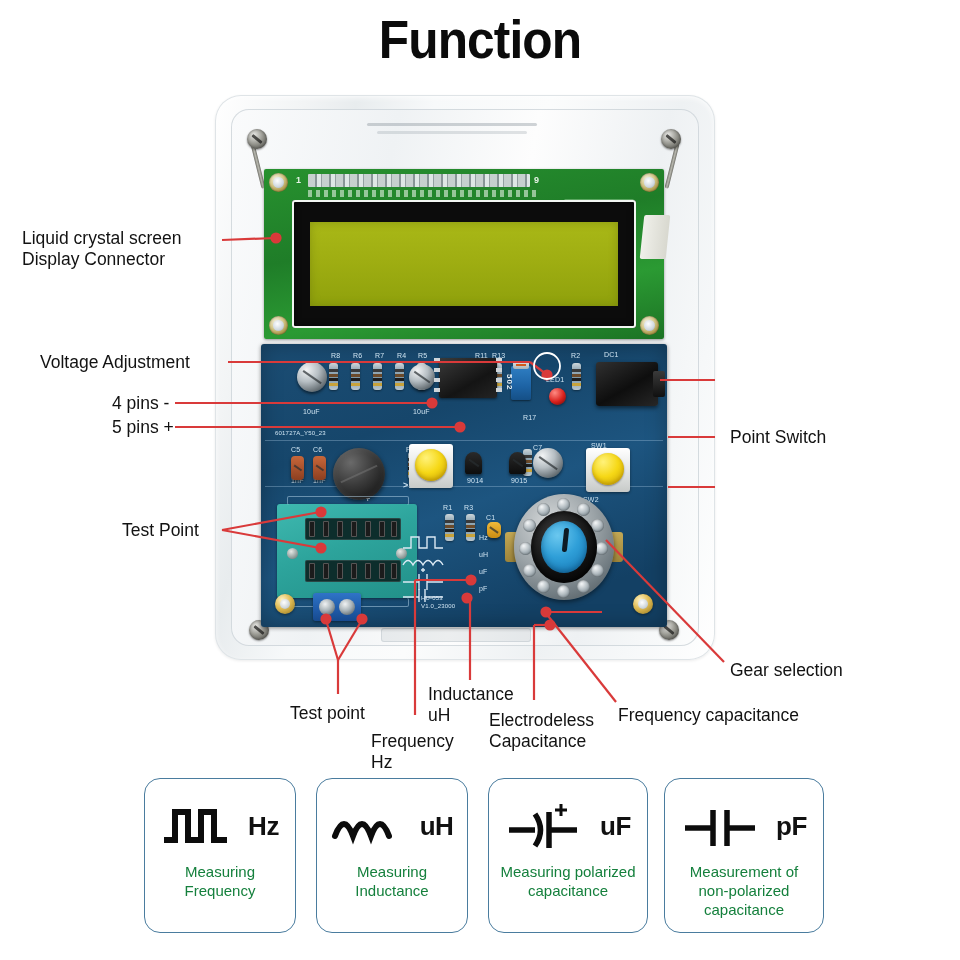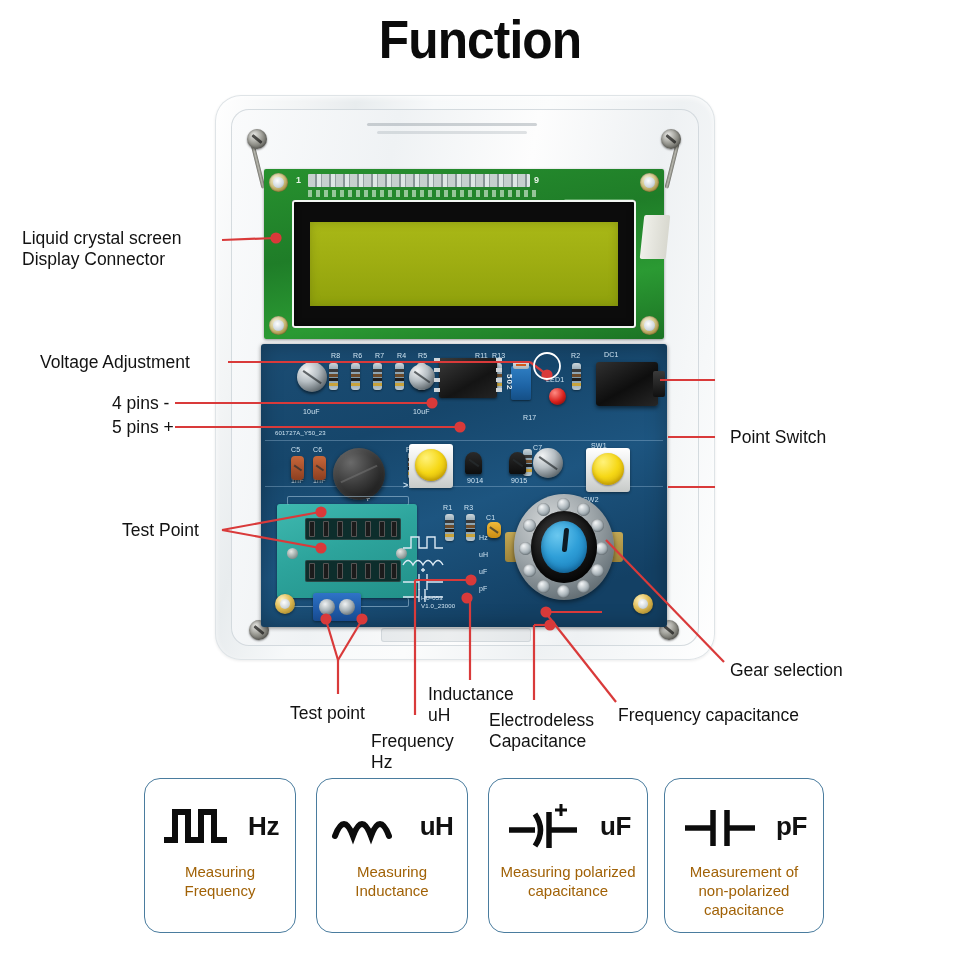--- a/index.html
+++ b/index.html
@@ -259,21 +259,21 @@
   .cards{position:absolute;left:0;top:778px;width:960px;height:160px;}
   .card{
     position:absolute;top:0;width:152px;height:155px;border-radius:16px;
     background:#fff;border:1.6px solid #4a7c9e;box-sizing:border-box;
     display:flex;flex-direction:column;align-items:center;justify-content:flex-start;
   }
   .card.wide{width:160px;}
   .card-icon{height:66px;display:flex;align-items:center;justify-content:center;margin-top:14px;}
   .card-unit{font-size:26px;font-weight:600;color:#111;margin-left:7px;letter-spacing:-.5px;}
   .card-cap{
-    margin-top:4px;text-align:center;font-size:15px;line-height:1.25;color:#a16207;white-space:pre-line;
+    margin-top:4px;text-align:center;font-size:15px;line-height:1.25;color:#15803d;white-space:pre-line;
   }
 </style>
 </head>
 <body>
 
 <div id="root">
 
   <div class="page-title">Function</div>
 
   <div class="photo">

